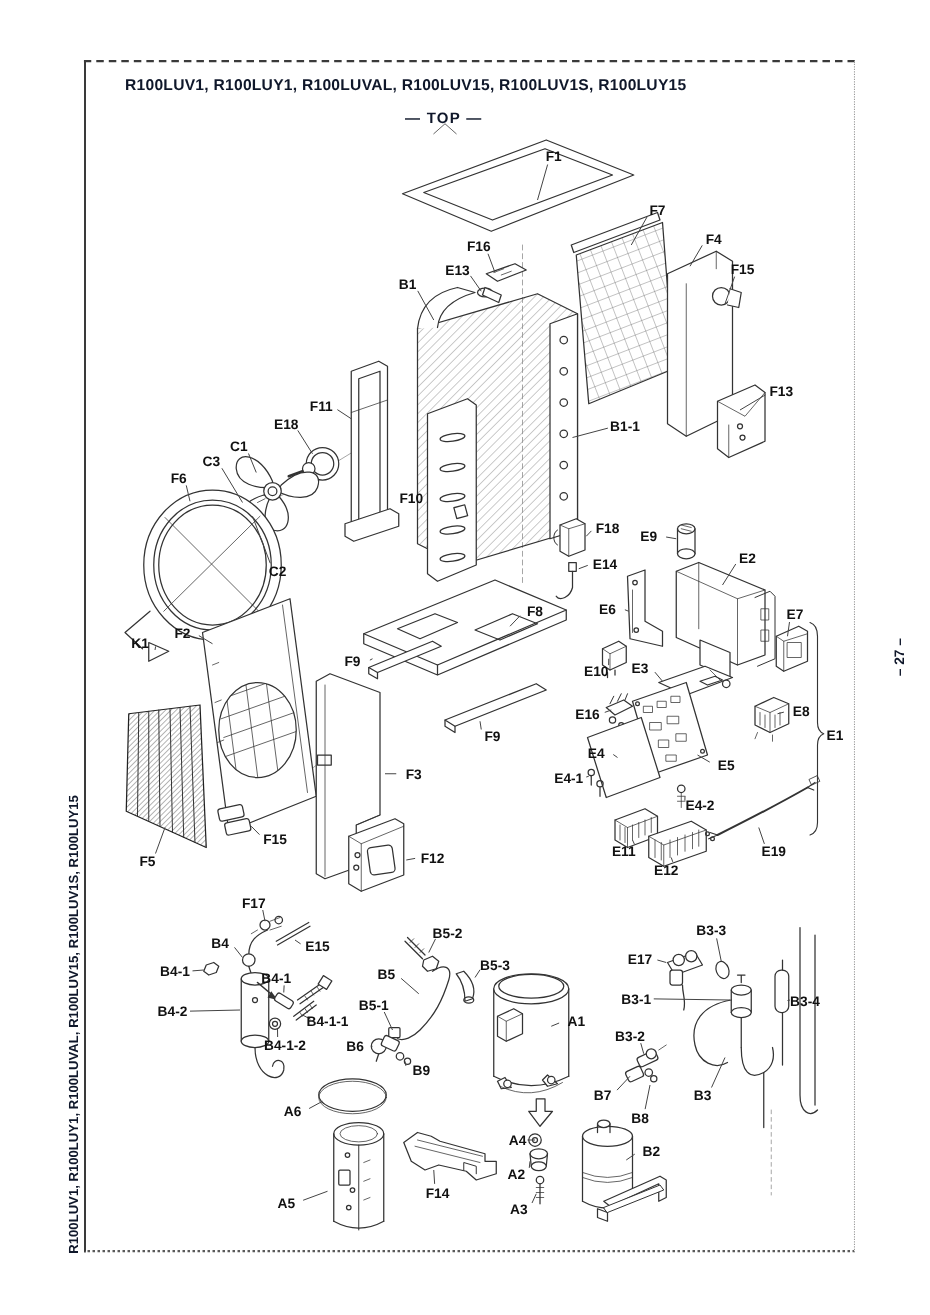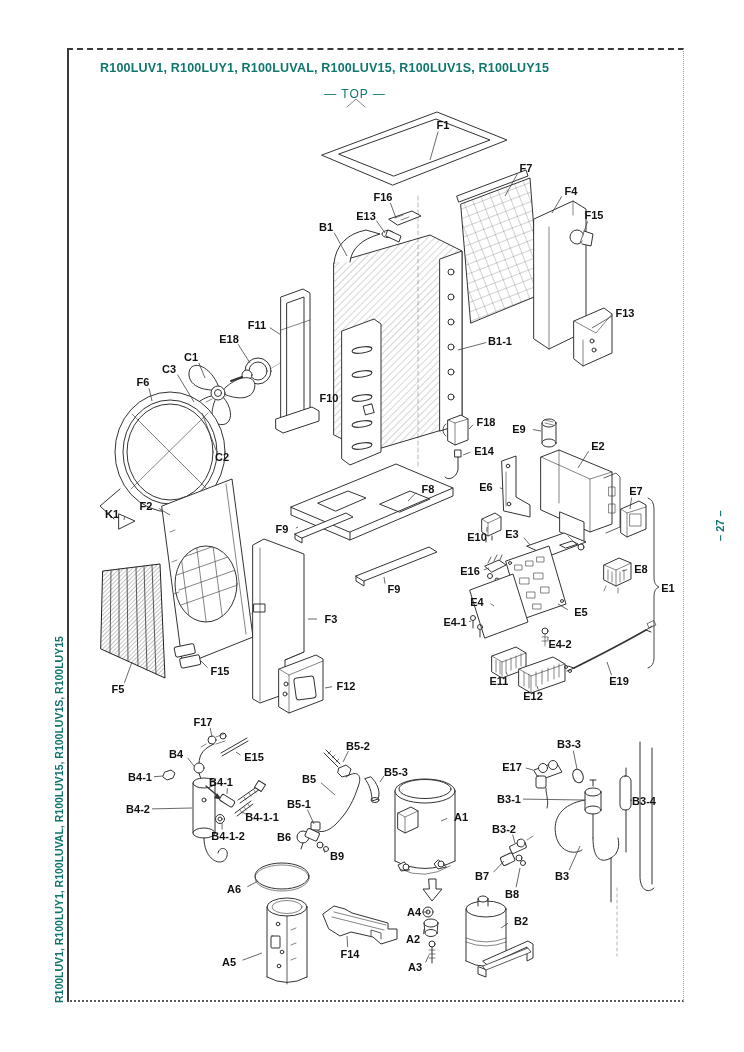--- a/index.html
+++ b/index.html
@@ -1,23 +1,23 @@
 <!DOCTYPE html>
 <html><head>
 <meta charset="utf-8">
 <style>
   html,body{margin:0;padding:0;}
   #screen{position:relative;width:744px;height:1052px;background:#ffffff;overflow:hidden;
-          font-family:"Liberation Sans",sans-serif;color:#0f766e;}
+          font-family:"Liberation Sans",sans-serif;color:#0f172a;}
   .frame{position:absolute;left:67px;top:48px;width:617px;height:954px;box-sizing:border-box;
          border-top:2px dashed #3a3a3a;border-left:2px solid #3a3a3a;
          border-bottom:2px dotted #5a5a5a;border-right:1px dotted #9a9a9a;}
   .title{position:absolute;left:100px;top:61px;font-size:12.5px;font-weight:bold;letter-spacing:.2px;}
   .topmark{position:absolute;left:355px;top:87px;transform:translateX(-50%);
-           font-size:12px;font-weight:normal;letter-spacing:1px;}
+           font-size:12px;font-weight:bold;letter-spacing:1px;}
   .side-models{position:absolute;left:53px;top:1003px;transform-origin:0 0;transform:rotate(-90deg);
                font-size:10.5px;font-weight:bold;white-space:nowrap;}
   .page-num{position:absolute;left:714px;top:541px;transform-origin:0 0;transform:rotate(-90deg);
             font-size:11px;font-weight:bold;white-space:nowrap;}
   svg.diagram{position:absolute;left:0;top:0;}
   .art{stroke:#333;fill:none;stroke-width:1;stroke-linecap:round;stroke-linejoin:round;}
   .thin{stroke-width:.6;}
   .plbl{font-family:"Liberation Sans",sans-serif;font-size:11px;font-weight:bold;fill:#111;
         text-anchor:middle;stroke:none;}
   .leader{stroke:#444;stroke-width:.8;fill:none;}

